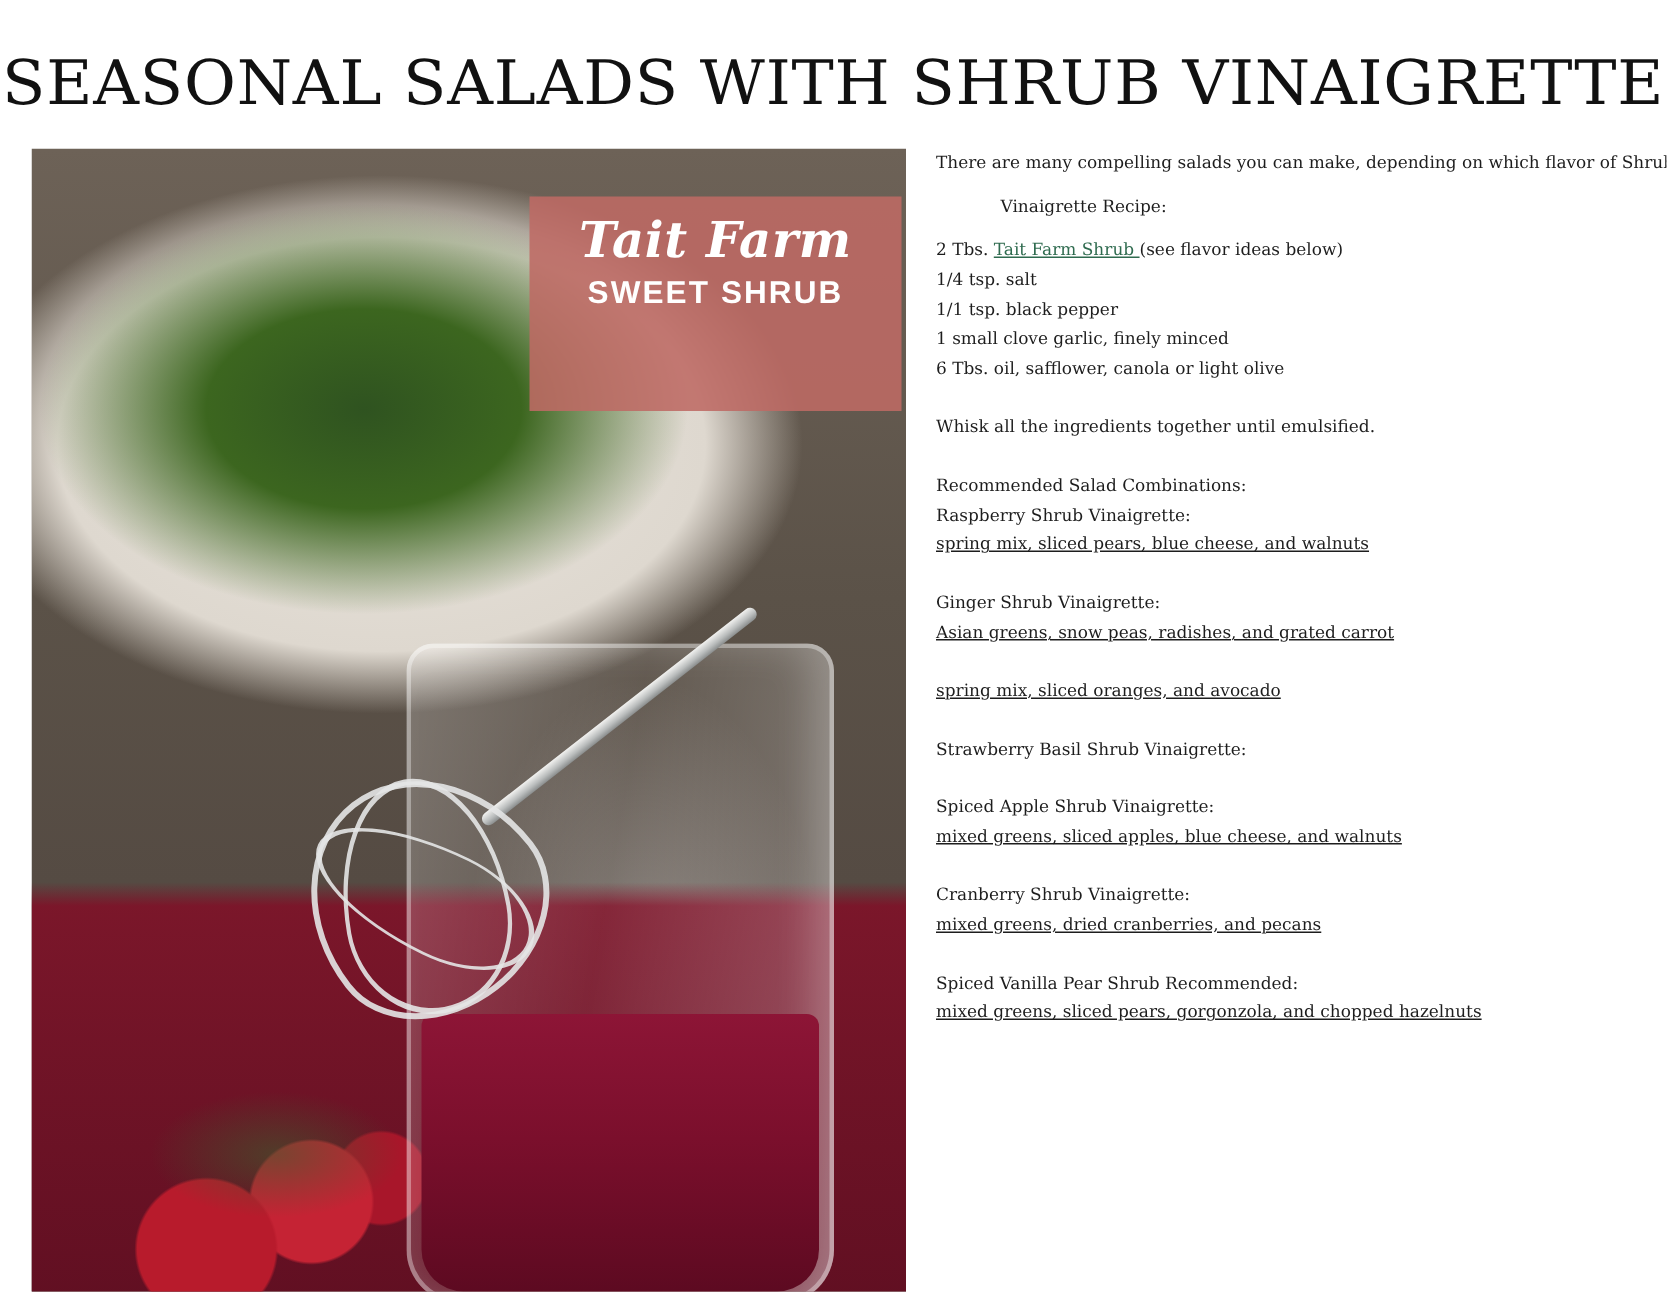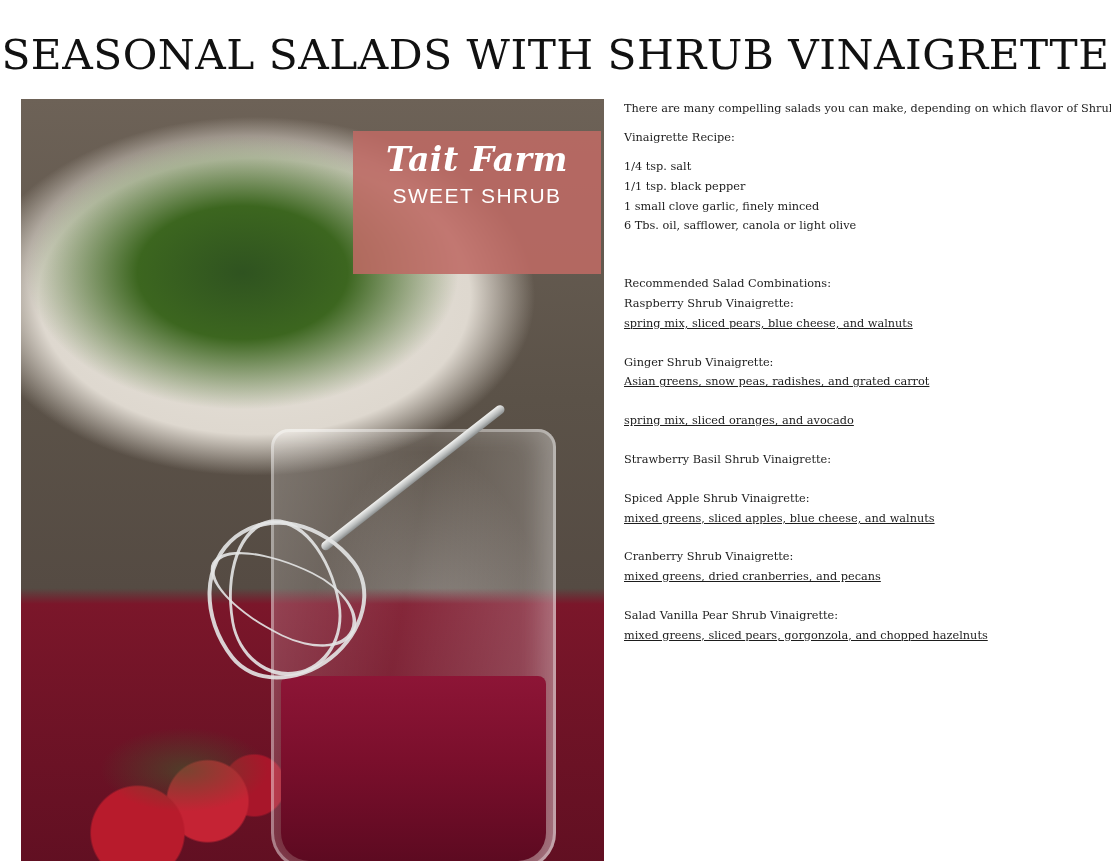--- a/index.html
+++ b/index.html
@@ -143,36 +143,36 @@
     font-size: 33px;
     line-height: 1.3;
     letter-spacing: 0.5px;
   }
   .photo-label .sub1,
   .photo-label .sub2 {
     font-family: "Liberation Sans", sans-serif;
     font-size: 21px;
     letter-spacing: 1.4px;
     line-height: 1.35;
-    font-weight: 400;
+    font-weight: 700;
   }
 
   
   .recipe {
     position: absolute;
     left: 624px;
     top: 0;
     width: 470px;
     font-family: "DejaVu Serif", serif;
     font-size: 11.3px;
     line-height: 19.8px;
     color: #1d1d1d;
   }
   .recipe .intro { margin-bottom: 9px; white-space: nowrap; }
-  .recipe .lead { margin-bottom: 9px; }
+  .recipe .lead { margin-bottom: 9px; margin-left: 43px; }
   .recipe p { margin: 0; }
   .gap { height: 19px; }
   .ing { white-space: nowrap; }
   .link {
     color: #2f6b4f;
     text-decoration: underline;
   }
   .combo-name { margin: 0; }
   .combo-items { margin: 0; text-decoration: underline; }
 </style>
@@ -203,28 +203,30 @@
       </div>
     </div>
 
     <div class="recipe">
 
       <p class="intro">There are many compelling salads you can make, depending on which flavor of Shrub you choose.</p>
 
       <p class="lead">Vinaigrette Recipe:</p>
 
       <div>
+        <p class="ing"><span>2 Tbs. </span><a class="link" href="#">Tait Farm Shrub </a><span>(see flavor ideas below)</span></p>
         <p class="ing">1/4 tsp. salt</p>
         <p class="ing">1/1 tsp. black pepper</p>
         <p class="ing">1 small clove garlic, finely minced</p>
         <p class="ing">6 Tbs. oil, safflower, canola or light olive</p>
       </div>
 
       <div class="gap"></div>
 
+      <p>Whisk all the ingredients together until emulsified.</p>
 
       <div class="gap"></div>
 
       <p>Recommended Salad Combinations:</p>
 
       <div>
         <p class="combo-name">Raspberry Shrub Vinaigrette:</p>
         <p class="combo-items">spring mix, sliced pears, blue cheese, and walnuts</p>
         <div class="gap"></div>
 
@@ -239,19 +241,19 @@
         <div class="gap"></div>
 
         <p class="combo-name">Spiced Apple Shrub Vinaigrette:</p>
         <p class="combo-items">mixed greens, sliced apples, blue cheese, and walnuts</p>
         <div class="gap"></div>
 
         <p class="combo-name">Cranberry Shrub Vinaigrette:</p>
         <p class="combo-items">mixed greens, dried cranberries, and pecans</p>
         <div class="gap"></div>
 
-        <p class="combo-name">Salad Vanilla Pear Shrub Vinaigrette:</p>
+        <p class="combo-name">Spiced Vanilla Pear Shrub Recommended:</p>
         <p class="combo-items">mixed greens, sliced pears, gorgonzola, and chopped hazelnuts</p>
       </div>
 
     </div>
   </div>
 </div>
 
 </body></html>

